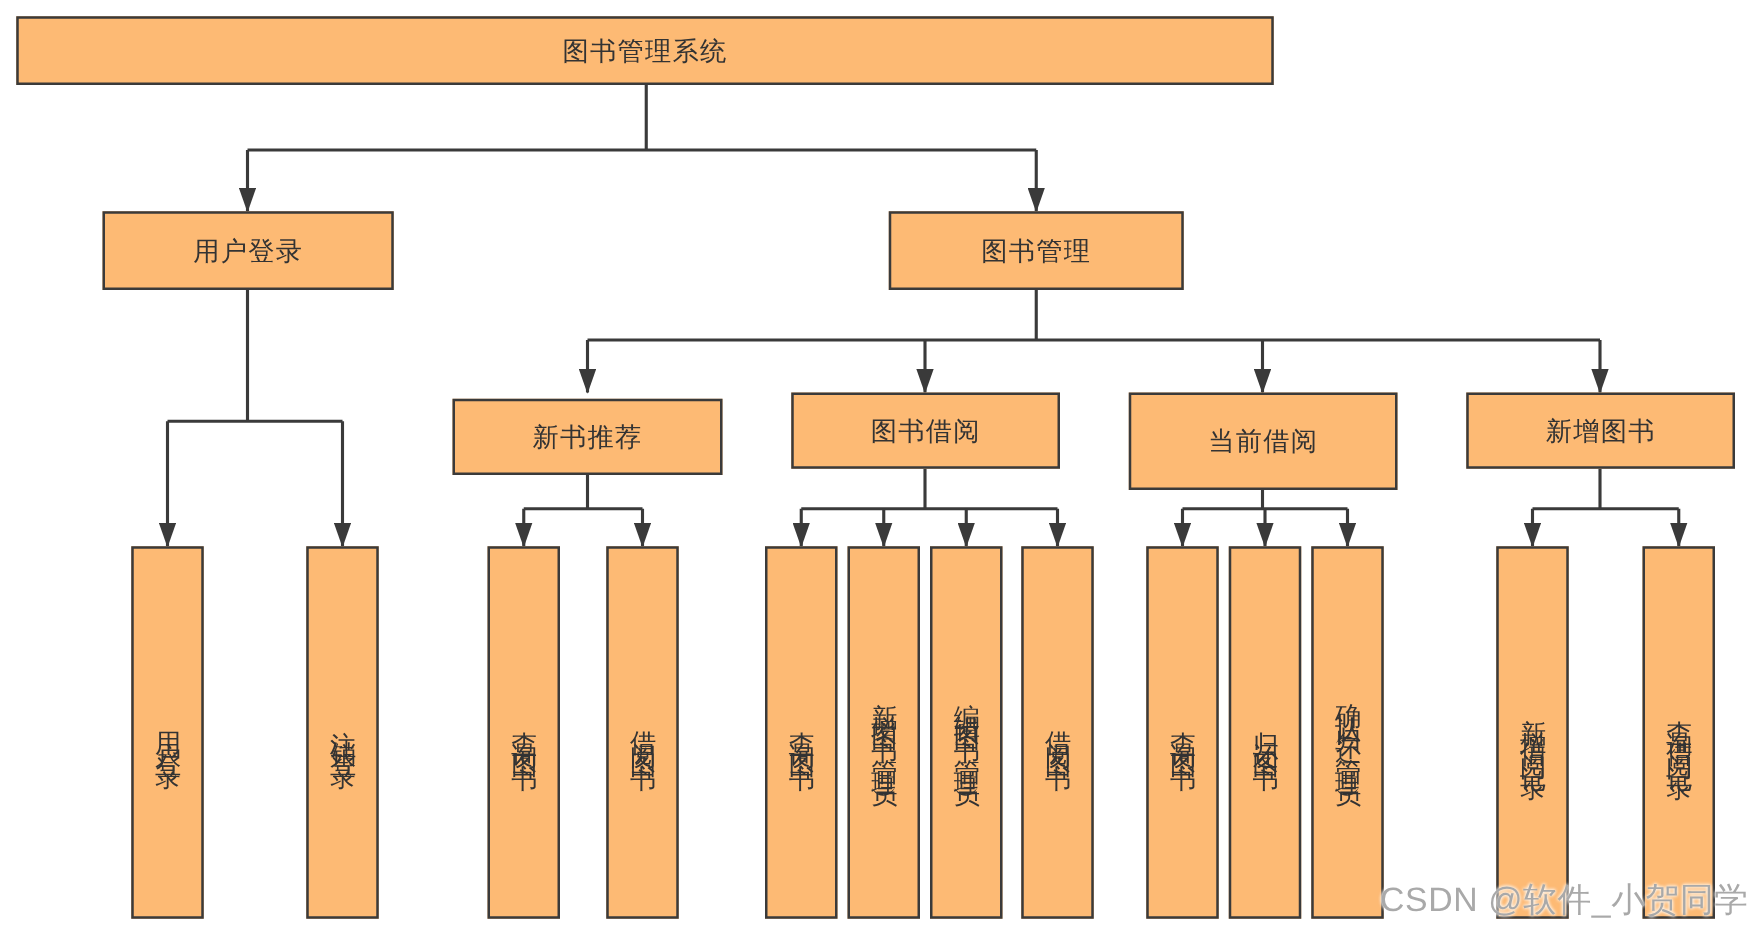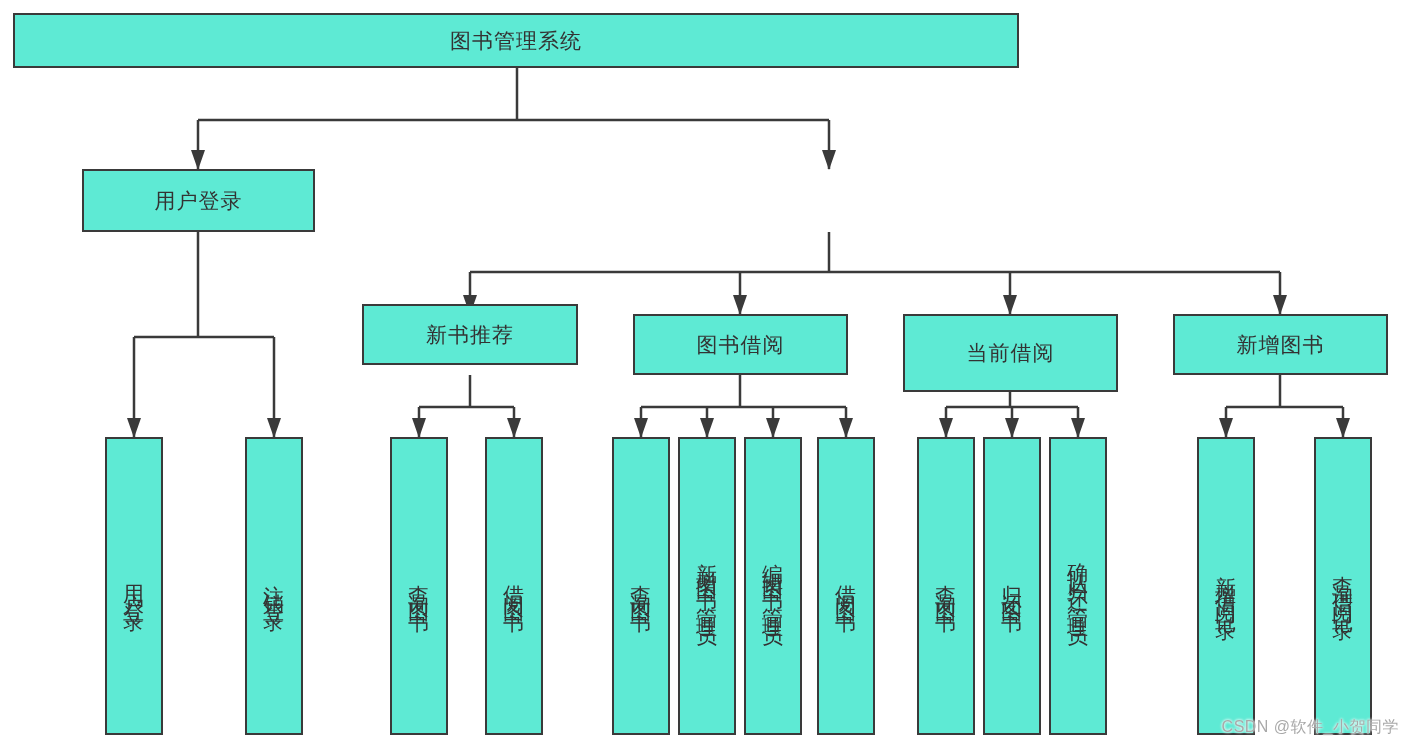--- a/index.html
+++ b/index.html
@@ -17,21 +17,21 @@
   .connectors {
     position: absolute;
     left: 0; top: 0;
     width: 1405px; height: 747px;
     pointer-events: none;
   }
 
   .node {
     position: absolute;
     border: 2.5px solid #3a3a3a;
-    background: #5eead4;
+    background: #fdba74;
     display: flex;
     align-items: center;
     justify-content: center;
     color: #333333;
   }
 
   .node.h span {
     font-size: 21px;
     letter-spacing: 1px;
     white-space: nowrap;
@@ -42,21 +42,21 @@
     text-orientation: mixed;
     font-size: 21px;
     letter-spacing: 9px;
     line-height: 1;
   }
 
   .watermark {
     position: absolute;
     right: 6px;
     bottom: 9px;
-    font-size: 16px;
+    font-size: 27px;
     color: #a9a9a9;
     letter-spacing: 0.5px;
     text-shadow: 0 0 3px #ffffff, 0 0 3px #ffffff;
     z-index: 10;
     white-space: nowrap;
   }
 </style>
 </head>
 <body>
 
@@ -119,22 +119,25 @@
     </g>
   </svg>
 
   <div class="node h" style="left:13px; top:13px; width:1006px; height:55px">
     <span>图书管理系统</span>
   </div>
 
   <div class="node h" style="left:82px; top:169px; width:233px; height:63px">
     <span>用户登录</span>
   </div>
+  <div class="node h" style="left:711px; top:169px; width:236px; height:63px">
+    <span>图书管理</span>
+  </div>
 
-  <div class="node h" style="left:362px; top:304px; width:216px; height:61px">
+  <div class="node h" style="left:362px; top:319px; width:216px; height:61px">
     <span>新书推荐</span>
   </div>
   <div class="node h" style="left:633px; top:314px; width:215px; height:61px">
     <span>图书借阅</span>
   </div>
   <div class="node h" style="left:903px; top:314px; width:215px; height:78px">
     <span>当前借阅</span>
   </div>
   <div class="node h" style="left:1173px; top:314px; width:215px; height:61px">
     <span>新增图书</span>

